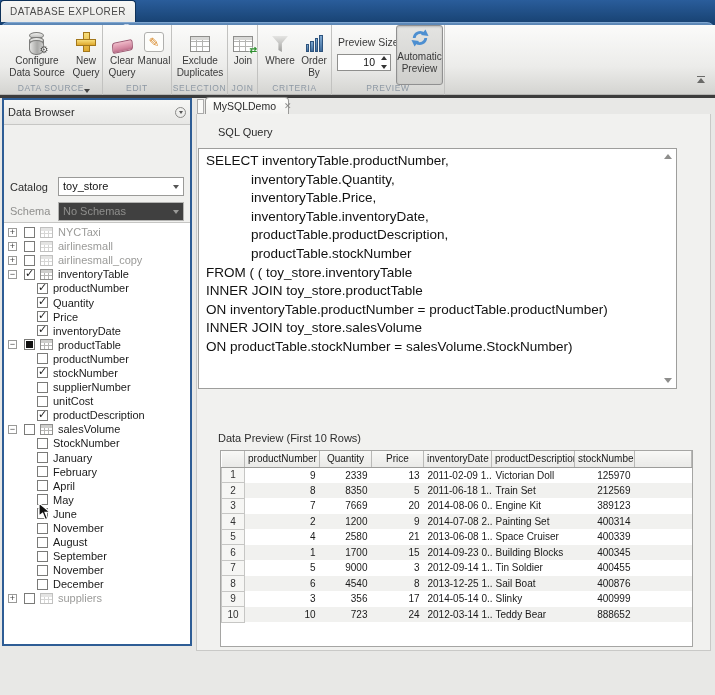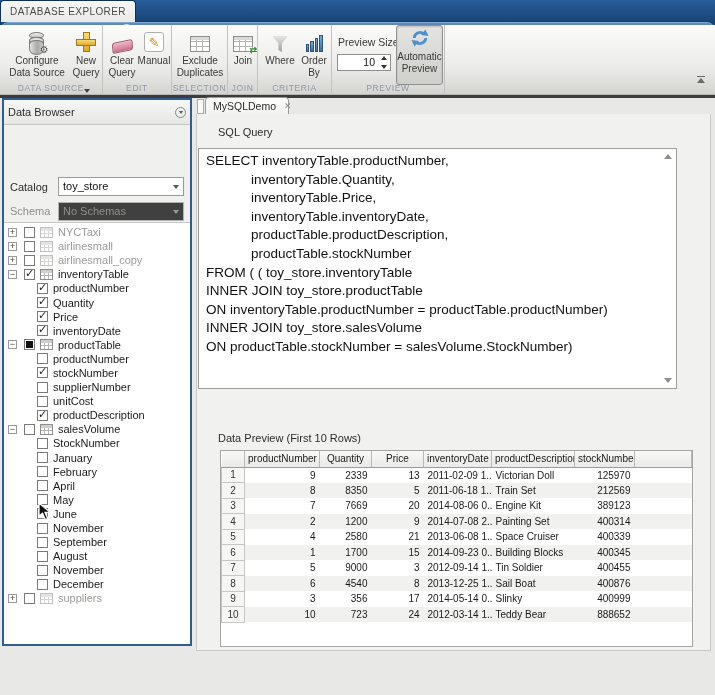--- a/index.html
+++ b/index.html
@@ -435,26 +435,26 @@
         <span class="tree-label">June</span>
       </div>
       <div class="tree-row">
         <span class="lead1"></span>
         <span class="cbx"></span>
         <span class="tree-label">November</span>
       </div>
       <div class="tree-row">
         <span class="lead1"></span>
         <span class="cbx"></span>
+        <span class="tree-label">August</span>
+      </div>
+      <div class="tree-row">
+        <span class="lead1"></span>
+        <span class="cbx"></span>
         <span class="tree-label">September</span>
-      </div>
-      <div class="tree-row">
-        <span class="lead1"></span>
-        <span class="cbx"></span>
-        <span class="tree-label">August</span>
       </div>
       <div class="tree-row">
         <span class="lead1"></span>
         <span class="cbx"></span>
         <span class="tree-label">November</span>
       </div>
       <div class="tree-row">
         <span class="lead1"></span>
         <span class="cbx"></span>
         <span class="tree-label">December</span>

